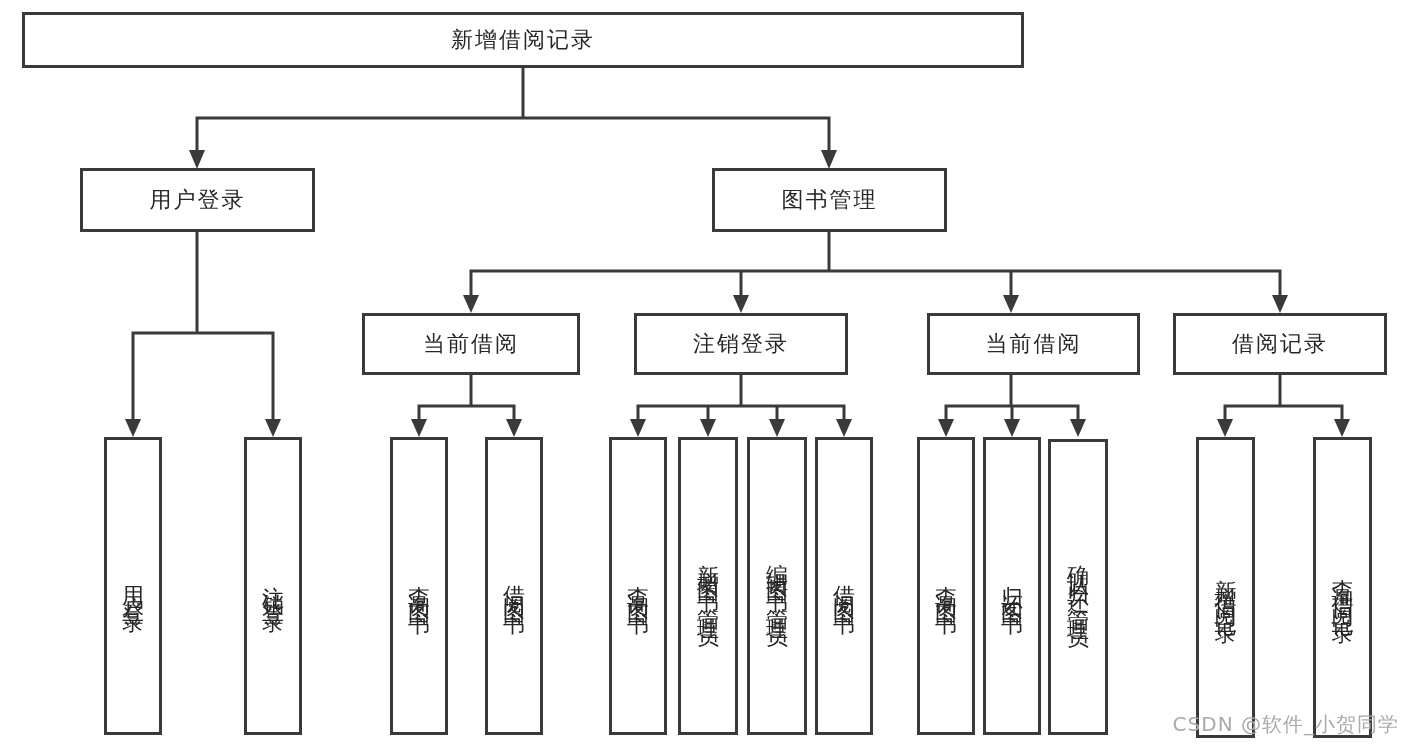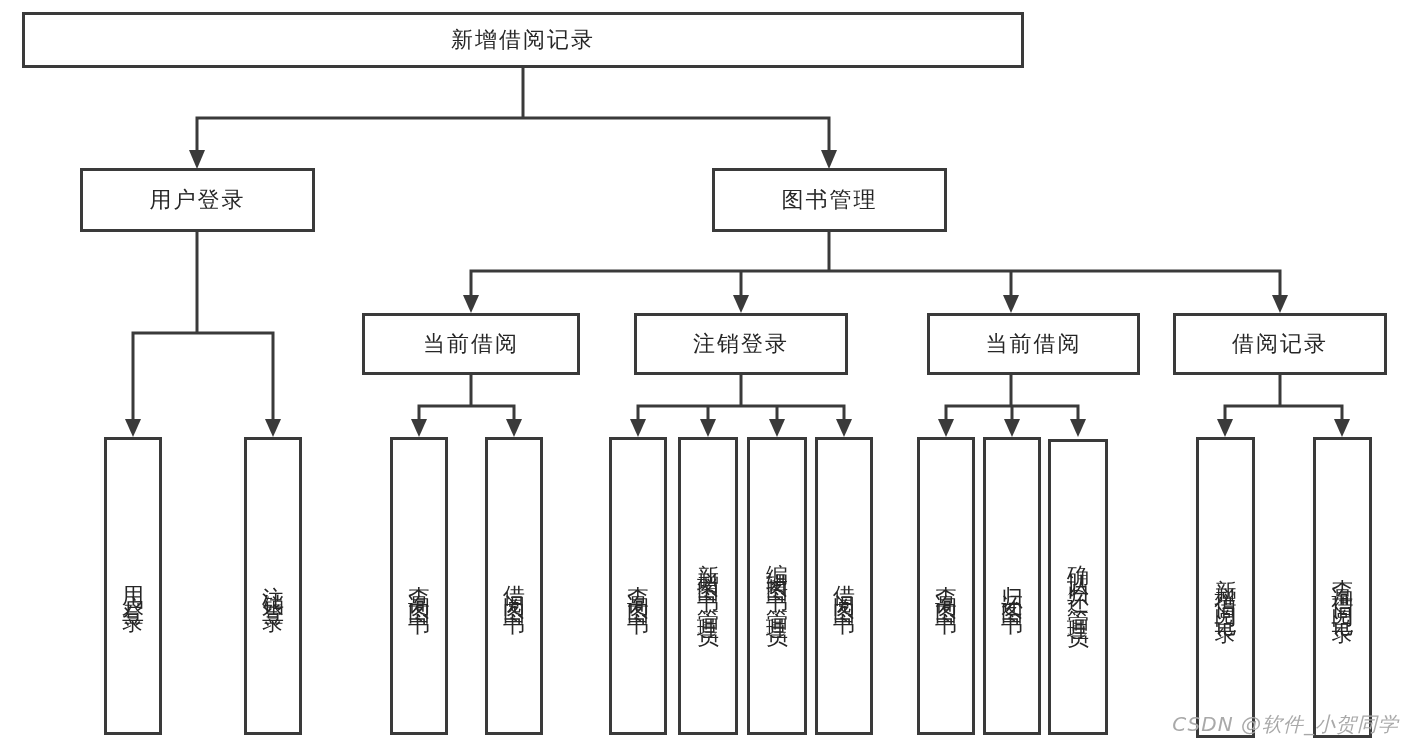--- a/index.html
+++ b/index.html
@@ -44,21 +44,20 @@
     line-height: 1;
   }
   .watermark {
     position: absolute;
     right: 6px;
     bottom: 9px;
     font-size: 20px;
     color: #a9a9a9;
     letter-spacing: 1px;
     white-space: nowrap;
-    font-style: italic;
   }
 </style>
 </head>
 <body>
 
 <div id="stage">
 
   <svg id="wires" viewBox="0 0 1405 747" xmlns="http://www.w3.org/2000/svg">
     <g stroke="#3a3a3a" stroke-width="3" fill="none">
 

